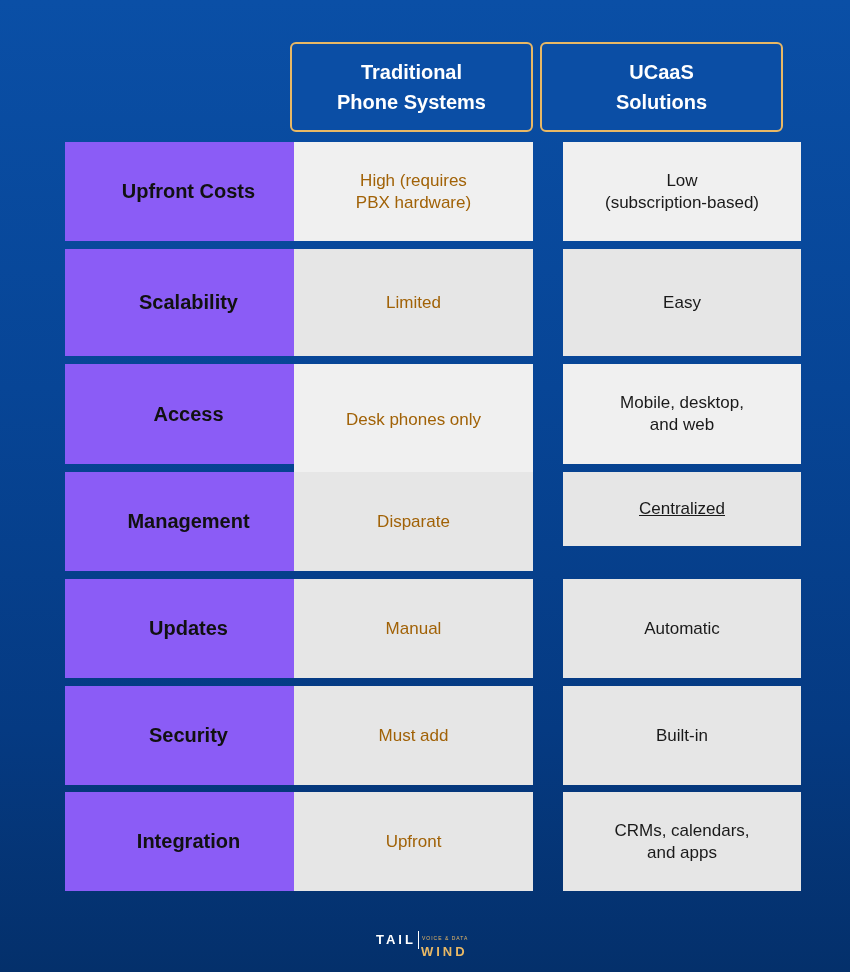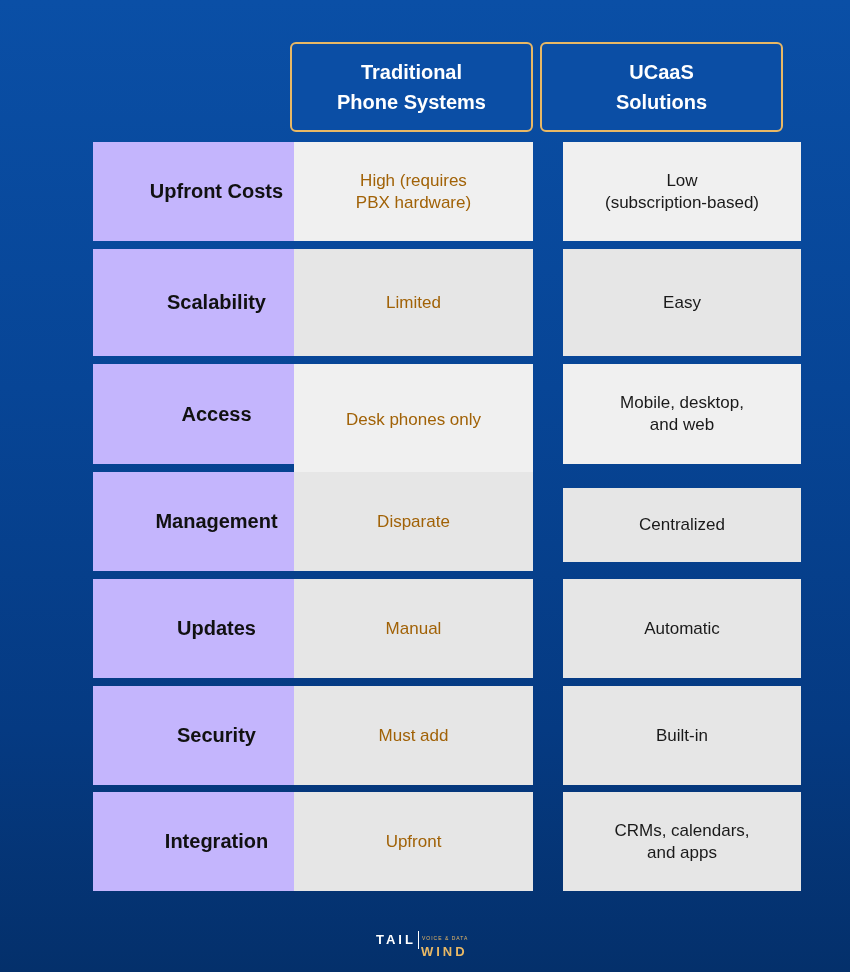--- a/index.html
+++ b/index.html
@@ -3,21 +3,21 @@
 <meta charset="utf-8">
 <style>
   html,body{margin:0;padding:0;}
   body{width:850px;height:972px;overflow:hidden;
     background:linear-gradient(180deg,#0a4fa6 0%,#074596 40%,#053a82 75%,#04306b 100%);
     font-family:"Liberation Sans",sans-serif;position:relative;}
   .hdr{position:absolute;top:42px;height:90px;box-sizing:border-box;border:2px solid #e8b865;border-radius:6px;
     background:#0b4ea5;color:#fff;font-weight:bold;font-size:20px;line-height:30px;
     display:flex;align-items:center;justify-content:center;text-align:center;white-space:pre-line;}
   .cell{position:absolute;display:flex;align-items:center;justify-content:center;text-align:center;white-space:pre-line;}
-  .lbl{left:65px;width:247px;background:#c4b5fd;color:#111;font-weight:bold;font-size:20px;margin-left:28px;}
+  .lbl{left:65px;width:247px;background:#8b5cf6;color:#111;font-weight:bold;font-size:20px;}
   .c1{left:294px;width:239px;color:#a16207;font-size:17px;line-height:22px;}
   .c2{left:543px;width:238px;color:#1a1a1a;font-size:17px;line-height:22px;margin-left:20px;}
   .odd{background:#f0f0f0;} .even{background:#e6e6e6;}
   .logo{position:absolute;left:376px;top:920px;width:100px;display:flex;align-items:center;}
   .logo .t{color:#fff;font-weight:bold;font-size:13px;letter-spacing:3px;}
   .logo .w{color:#e8b865;font-weight:bold;font-size:13px;letter-spacing:3px;margin-top:24px;}
   .logo .bar{width:1px;height:18px;background:#fff;margin:0 2px;}
   .logo .sub{position:absolute;left:46px;top:15px;color:#e8b865;font-size:5px;letter-spacing:1px;}
 </style>
 </head>
@@ -39,21 +39,21 @@
   <div class="cell c1 even" style="top:249px;height:107px;">Limited</div>
   <div class="cell c2 even" style="top:249px;height:107px;">Easy</div>
 
   <div class="cell lbl" style="top:364px;height:100px;">Access</div>
   <div class="cell c1 odd" style="top:364px;height:112px;">Desk phones only</div>
   <div class="cell c2 odd" style="top:364px;height:100px;">Mobile, desktop,
 and web</div>
 
   <div class="cell lbl" style="top:472px;height:99px;">Management</div>
   <div class="cell c1 even" style="top:472px;height:99px;">Disparate</div>
-  <div class="cell c2 even" style="top:488px;height:74px;">Centralized</div>
+  <div class="cell c2 even" style="top:472px;height:74px;text-decoration:underline;">Centralized</div>
 
   <div class="cell lbl" style="top:579px;height:99px;">Updates</div>
   <div class="cell c1 even" style="top:579px;height:99px;">Manual</div>
   <div class="cell c2 even" style="top:579px;height:99px;">Automatic</div>
 
   <div class="cell lbl" style="top:686px;height:99px;">Security</div>
   <div class="cell c1 even" style="top:686px;height:99px;">Must add</div>
   <div class="cell c2 even" style="top:686px;height:99px;">Built-in</div>
 
   <div class="cell lbl" style="top:792px;height:99px;">Integration</div>

